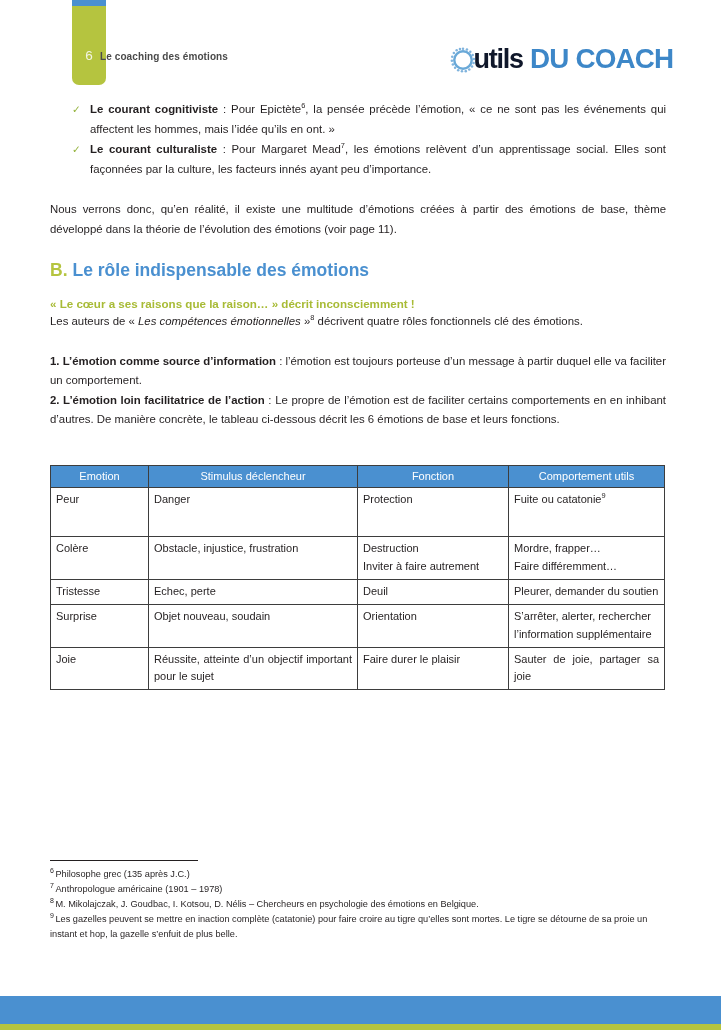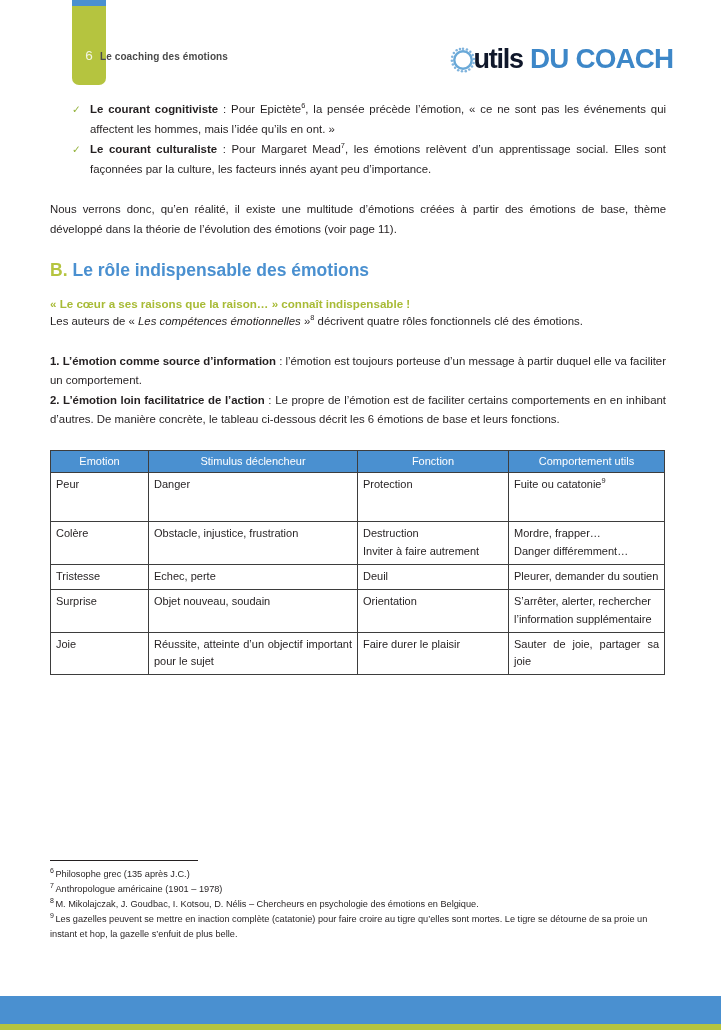--- a/index.html
+++ b/index.html
@@ -156,21 +156,21 @@
     color: #a8bb36;
     font-weight: bold;
     font-size: 11.6px;
     line-height: 1.5;
   }
 
   
   table.emotions {
     border-collapse: collapse;
     width: 614px;
-    margin-top: 0px;
+    margin-top: 15px;
     table-layout: fixed;
   }
   table.emotions th {
     background: #4a90d0;
     color: #ffffff;
     font-weight: normal;
     font-size: 11px;
     text-align: center;
     padding: 3px 4px;
     border: 1px solid #3d3d3d;
@@ -289,21 +289,21 @@
 
   <div class="gap-lg"></div>
 
   <div class="section-heading">
     <span class="section-letter">B.</span>
     <span class="section-text">Le rôle indispensable des émotions</span>
   </div>
 
   <div class="gap-md"></div>
 
-  <div class="green-lead">« Le cœur a ses raisons que la raison… » connaît indispensable !</div>
+  <div class="green-lead">« Le cœur a ses raisons que la raison… » décrit inconsciemment !</div>
 
   <p class="para"><span>Les auteurs de « </span><span class="i">Les compétences émotionnelles</span><span> »</span><sup>8</sup><span> décrivent quatre rôles fonctionnels clé des émotions.</span></p>
 
   <div class="gap-lg"></div>
 
   <p class="para"><span class="b">1.</span> <span class="b">L’émotion comme source d’information</span><span> : </span><span>l’émotion est toujours porteuse d’un message à partir duquel elle va faciliter un comportement.</span></p>
 
   <p class="para"><span class="b">2.</span> <span class="b">L’émotion loin facilitatrice de l’action</span><span> : </span><span>Le propre de l’émotion est de faciliter certains comportements en en inhibant d’autres. De manière concrète, le tableau ci-dessous décrit les 6 émotions de base et leurs fonctions.</span></p>
 
   <div class="gap-lg"></div>
@@ -329,21 +329,21 @@
         <td>Danger</td>
         <td>Protection</td>
         <td><span>Fuite ou catatonie</span><sup>9</sup></td>
       </tr>
       <tr>
         <td>Colère</td>
         <td>Obstacle, injustice, frustration</td>
         <td class="pre" style="white-space:pre-line">Destruction
 Inviter à faire autrement</td>
         <td class="pre" style="white-space:pre-line">Mordre, frapper…
-Danger différemment…</td>
+Faire différemment…</td>
       </tr>
       <tr>
         <td>Tristesse</td>
         <td>Echec, perte</td>
         <td>Deuil</td>
         <td class="just">Pleurer, demander du soutien</td>
       </tr>
       <tr>
         <td>Surprise</td>
         <td>Objet nouveau, soudain</td>

